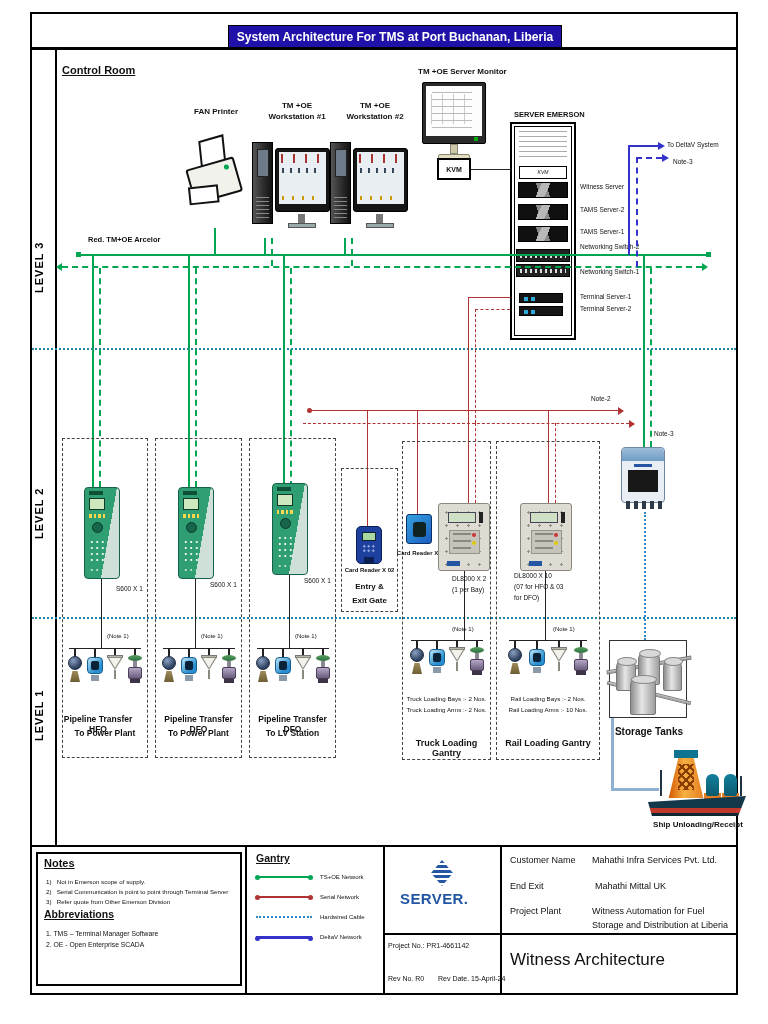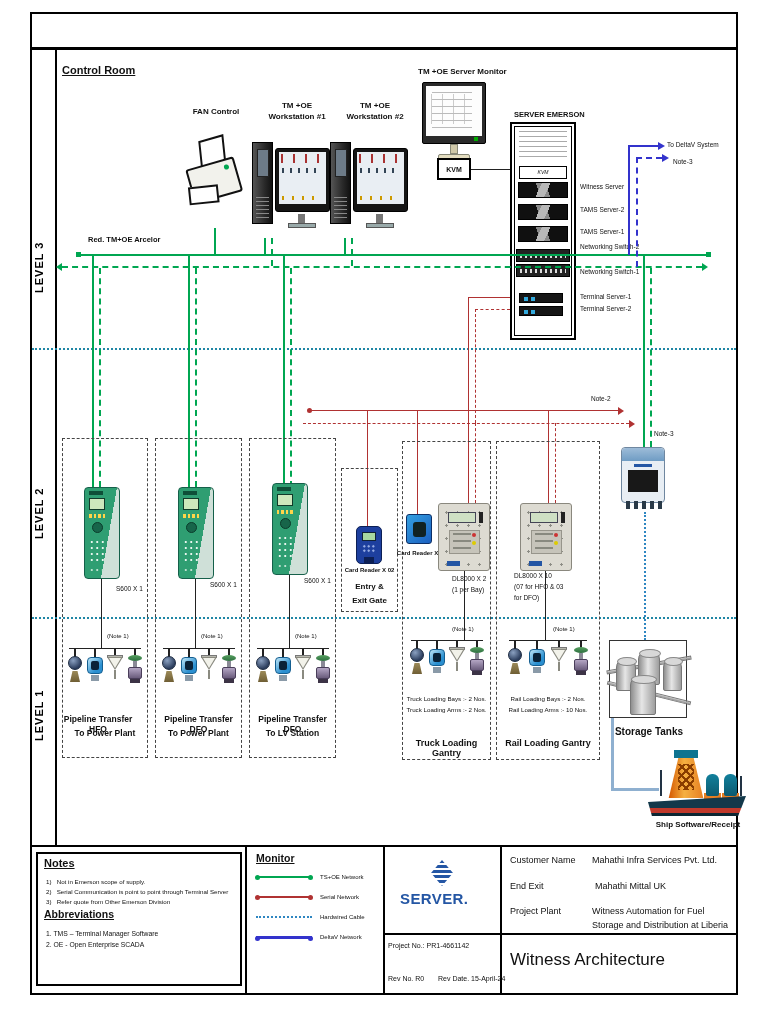--- a/index.html
+++ b/index.html
@@ -207,33 +207,34 @@
   .em-logo { position:absolute; width:22px; height:26px;
              background:repeating-linear-gradient(#2456a4 0 3px, #fff 3px 5px);
              clip-path:polygon(50% 0,100% 50%,50% 100%,0 50%); }
   .em-word { position:absolute; color:#2456a4; font-weight:bold; font-size:15px; letter-spacing:0.4px; }
 </style>
 </head>
 <body>
 
 <div id="page">
   <div class="abs" id="frame"></div>
+  <div class="abs" id="titlebar">System Architecture For TMS at  Port Buchanan, Liberia</div>
   <div class="abs" id="topline"></div>
   <div class="abs" id="sidebar-line"></div>
 
   <div class="lvl abs" style="top:232px; height:70px;">LEVEL 3</div>
   <div class="lvl abs" style="top:478px; height:70px;">LEVEL 2</div>
   <div class="lvl abs" style="top:680px; height:70px;">LEVEL 1</div>
 
   <div class="hl sep" style="left:32px; top:348px; width:704px;"></div>
   <div class="hl sep" style="left:32px; top:617px; width:704px;"></div>
 
   <div class="txt b under" style="left:62px; top:64px; font-size:11px;">Control Room</div>
 
-  <div class="txt b ctr" style="left:178px; top:107px; width:76px; font-size:8px;">FAN Control</div>
+  <div class="txt b ctr" style="left:178px; top:107px; width:76px; font-size:8px;">FAN Printer</div>
   <div class="printer" style="left:186px; top:138px;">
     <i class="p-paper"></i>
     <i class="p-body"></i>
     <i class="p-tray"></i>
     <i class="p-led"></i>
   </div>
 
   <div class="txt b ctr" style="left:258px; top:100px; width:78px; font-size:8px; line-height:11px;">
     <span>TM +OE</span><br>
     <span>Workstation #1</span>
@@ -608,21 +609,21 @@
     <i class="mast" style="left:92px; height:20px;"></i>
     <i class="twr"></i>
     <i class="twrcap"></i>
     <i class="twrx"></i>
     <i class="domeb" style="left:56px;"></i>
     <i class="domeb" style="left:74px;"></i>
     <i class="dome" style="left:58px;"></i>
     <i class="dome" style="left:76px;"></i>
     <i class="hull"></i>
   </div>
-  <div class="txt b ctr" style="left:628px; top:820px; width:140px; font-size:8px;">Ship Software/Receipt</div>
+  <div class="txt b ctr" style="left:628px; top:820px; width:140px; font-size:8px;">Ship Unloading/Receipt</div>
 
   <div class="abs tb-line" style="left:30px; top:845px; width:708px; height:2px;"></div>
   <div class="abs tb-line" style="left:245px; top:845px; width:2px; height:150px;"></div>
   <div class="abs tb-line" style="left:383px; top:845px; width:2px; height:150px;"></div>
   <div class="abs tb-line" style="left:500px; top:845px; width:2px; height:150px;"></div>
   <div class="abs tb-line" style="left:383px; top:933px; width:355px; height:2px;"></div>
 
   <div class="abs notesbox"></div>
   <div class="txt b under" style="left:44px; top:857px; font-size:11px;">Notes</div>
   <div class="txt" style="left:46px; top:878px; font-size:6.2px;">
@@ -631,21 +632,21 @@
   <div class="txt" style="left:46px; top:888px; font-size:6.2px;">
     <span>2)</span>&nbsp;&nbsp;&nbsp;<span>Serial Communication is point to point through Terminal Server</span>
   </div>
   <div class="txt" style="left:46px; top:898px; font-size:6.2px;">
     <span>3)</span>&nbsp;&nbsp;&nbsp;<span>Refer quote from  Other Emerson Division</span>
   </div>
   <div class="txt b under" style="left:44px; top:908px; font-size:10.5px;">Abbreviations</div>
   <div class="txt" style="left:46px; top:930px; font-size:6.8px;">1.  TMS – Terminal Manager Software</div>
   <div class="txt" style="left:46px; top:941px; font-size:6.8px;">2.  OE -  Open Enterprise SCADA</div>
 
-  <div class="txt b under" style="left:256px; top:852px; font-size:10.5px;">Monitor</div>
+  <div class="txt b under" style="left:256px; top:852px; font-size:10.5px;">Gantry</div>
   <div class="legrow" style="left:256px; top:874px;">
     <span class="legsample" style="border-top:2px solid #00a651;">
       <span class="dotend" style="left:-1px; background:#00a651;"></span>
       <span class="dotend" style="right:-1px; background:#00a651;"></span>
     </span>
     <span style="font-size:6px;">TS+OE Network</span>
   </div>
   <div class="legrow" style="left:256px; top:894px;">
     <span class="legsample" style="border-top:2px solid #b03232;">
       <span class="dotend" style="left:-1px; background:#b03232;"></span>

